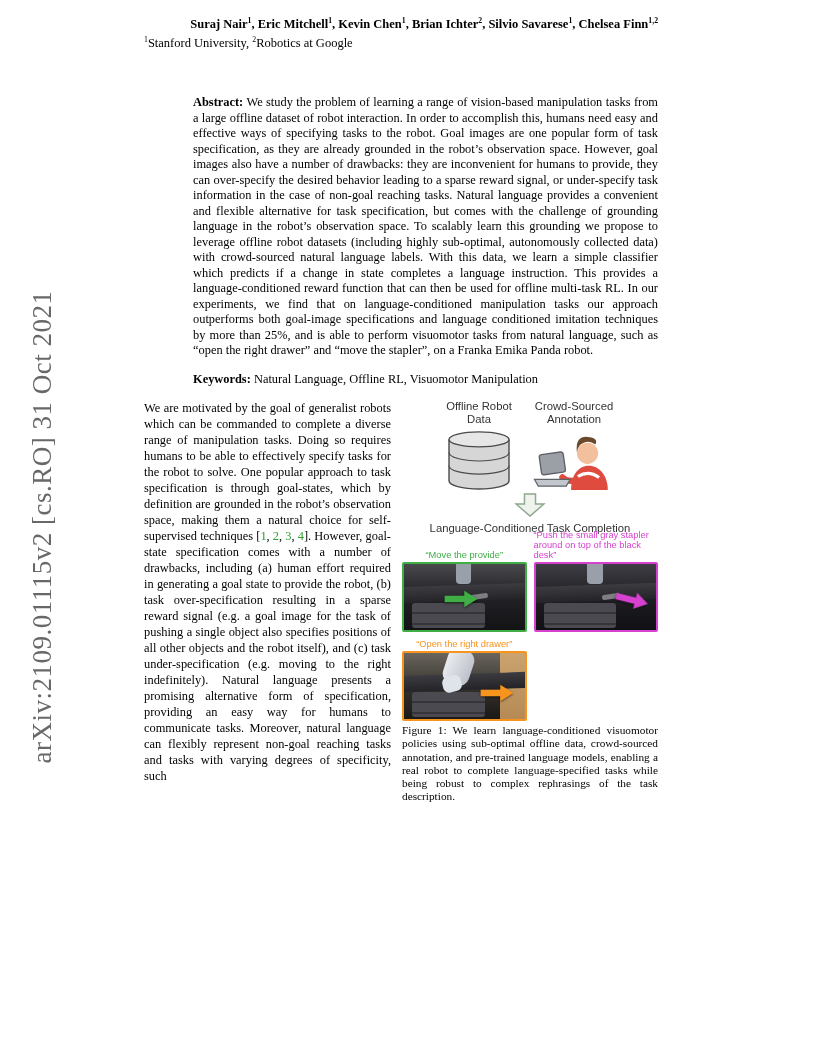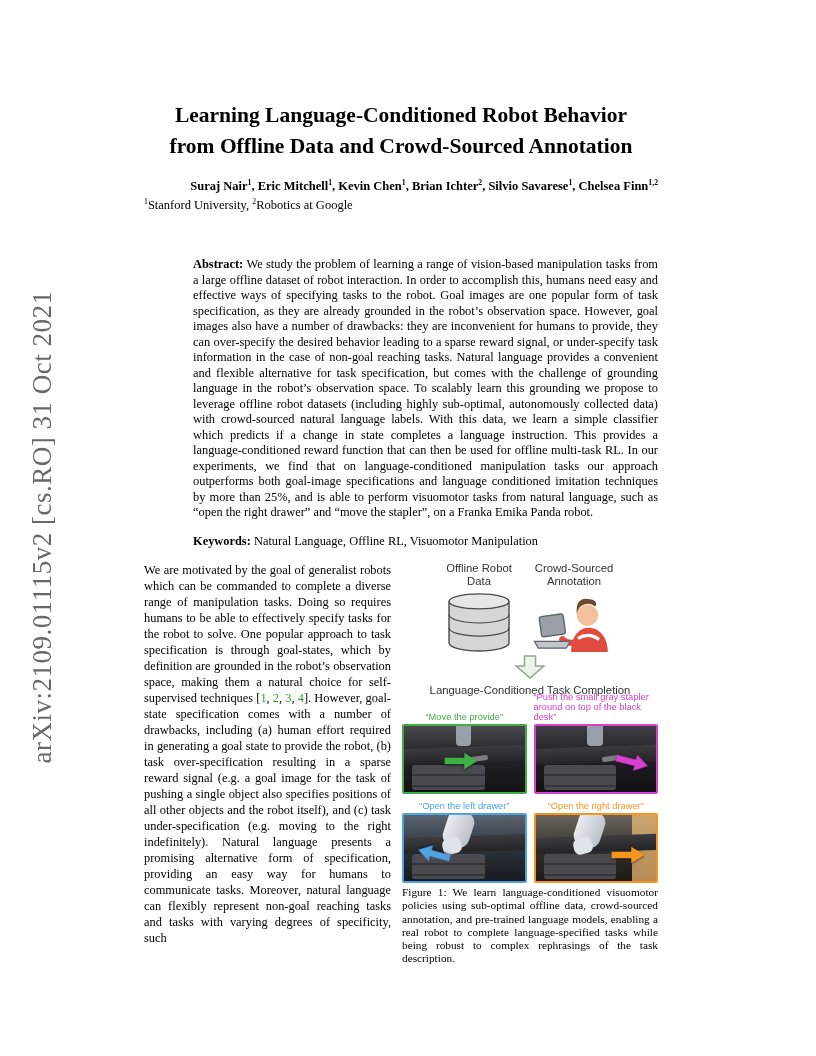--- a/index.html
+++ b/index.html
@@ -117,21 +117,20 @@
 </style>
 </head>
 <body>
 
 <div class="page">
 
   <div class="arxiv-banner">arXiv:2109.01115v2  [cs.RO]  31 Oct 2021</div>
 
   <div class="content">
 
-    <h1 class="title"><span>Learning Language-Conditioned Robot Behavior</span><br><span>from Offline Data and Crowd-Sourced Annotation</span></h1>
 
     <div class="authors"><span>Suraj Nair</span><span class="seg-sup">1</span><span>, </span><span>Eric Mitchell</span><span class="seg-sup">1</span><span>, </span><span>Kevin Chen</span><span class="seg-sup">1</span><span>, </span><span>Brian Ichter</span><span class="seg-sup">2</span><span>, </span><span>Silvio Savarese</span><span class="seg-sup">1</span><span>, </span><span>Chelsea Finn</span><span class="seg-sup">1,2</span></div>
 
     <div class="affiliation"><span class="seg-sup">1</span><span>Stanford University, </span><span class="seg-sup">2</span><span>Robotics at Google</span></div>
 
     <p class="abstract"><span class="bold">Abstract:</span> <span><span>We study the problem of learning a range of vision-based manipulation tasks from a large offline dataset of robot interaction. In order to accomplish this, humans need easy and effective ways of specifying tasks to the robot. Goal images are one popular form of task specification, as they are already grounded in the robot’s observation space. However, goal images also have a number of drawbacks: they are inconvenient for humans to provide, they can over-specify the desired behavior leading to a sparse reward signal, or under-specify task information in the case of non-goal reaching tasks. Natural language provides a convenient and flexible alternative for task specification, but comes with the challenge of grounding language in the robot’s observation space. To scalably learn this grounding we propose to leverage </span><span class="seg-i">offline robot datasets</span><span> (including highly sub-optimal, autonomously collected data) with </span><span class="seg-i">crowd-sourced natural language labels</span><span>. With this data, we learn a simple classifier which predicts if a change in state completes a language instruction. This provides a language-conditioned reward function that can then be used for offline multi-task RL. In our experiments, we find that on language-conditioned manipulation tasks our approach outperforms both goal-image specifications and language conditioned imitation techniques by more than 25%, and is able to perform visuomotor tasks from natural language, such as “open the right drawer” and “move the stapler”, on a Franka Emika Panda robot.</span></span></p>
 
     <p class="keywords"><span class="bold">Keywords:</span> <span>Natural Language, Offline RL, Visuomotor Manipulation</span></p>
 
 
@@ -202,33 +201,20 @@
                   <div class="unit"></div>
                   <div class="obj"></div>
                   <div class="arm"></div>
               </div>
               <svg class="panel-arrow a1" viewBox="0 0 44 24" style="fill: rgb(214, 65, 208);">
                   <path d="M2 8 h24 v-6 l16 10 -16 10 v-6 H2 z"></path>
                 </svg>
             </div>
           </div>
 
-          <div class="panel-cell">
-            <div class="panel-caption cap-row2" style="color: rgb(79, 163, 227);">“Open the left drawer”</div>
-            <div class="panel-img p2" style="border-color: rgb(79, 163, 227);">
-              <div class="scene">
-                <div class="table"></div>
-                  <div class="unit"></div>
-                  <div class="arm"></div>
-              </div>
-              <svg class="panel-arrow a2" viewBox="0 0 44 24" style="fill: rgb(79, 163, 227);">
-                  <path d="M2 8 h24 v-6 l16 10 -16 10 v-6 H2 z"></path>
-                </svg>
-            </div>
-          </div>
 
           <div class="panel-cell">
             <div class="panel-caption cap-row2" style="color: rgb(247, 148, 29);">“Open the right drawer”</div>
             <div class="panel-img p3" style="border-color: rgb(247, 148, 29);">
               <div class="scene">
                 <div class="wall"></div>
                   <div class="table"></div>
                   <div class="unit"></div>
                   <div class="arm"></div>
               </div>

